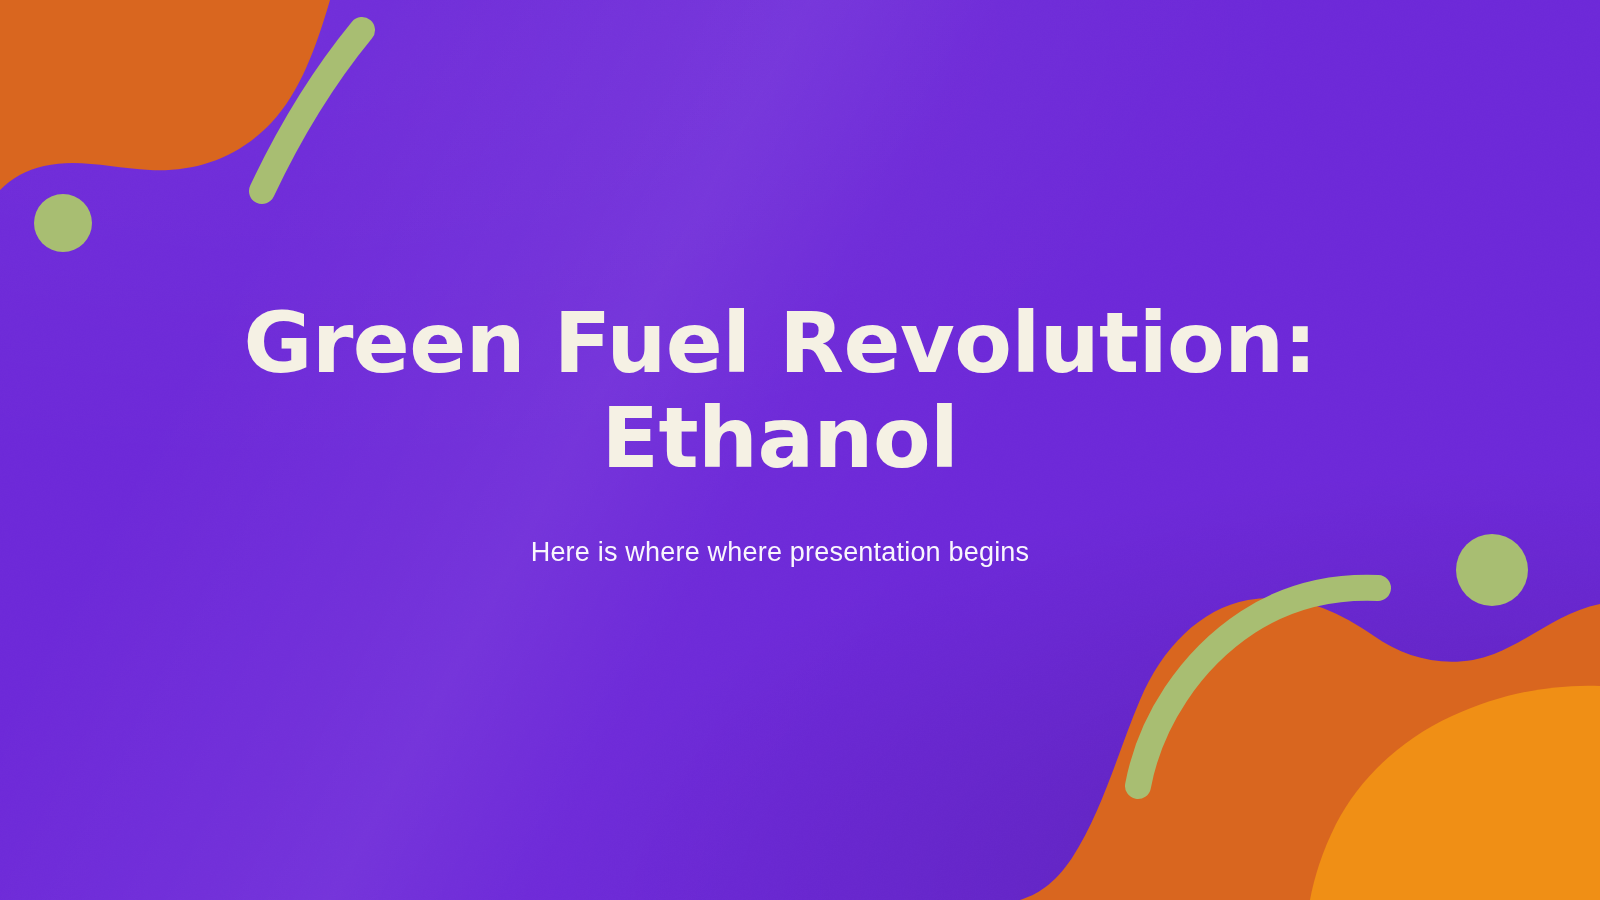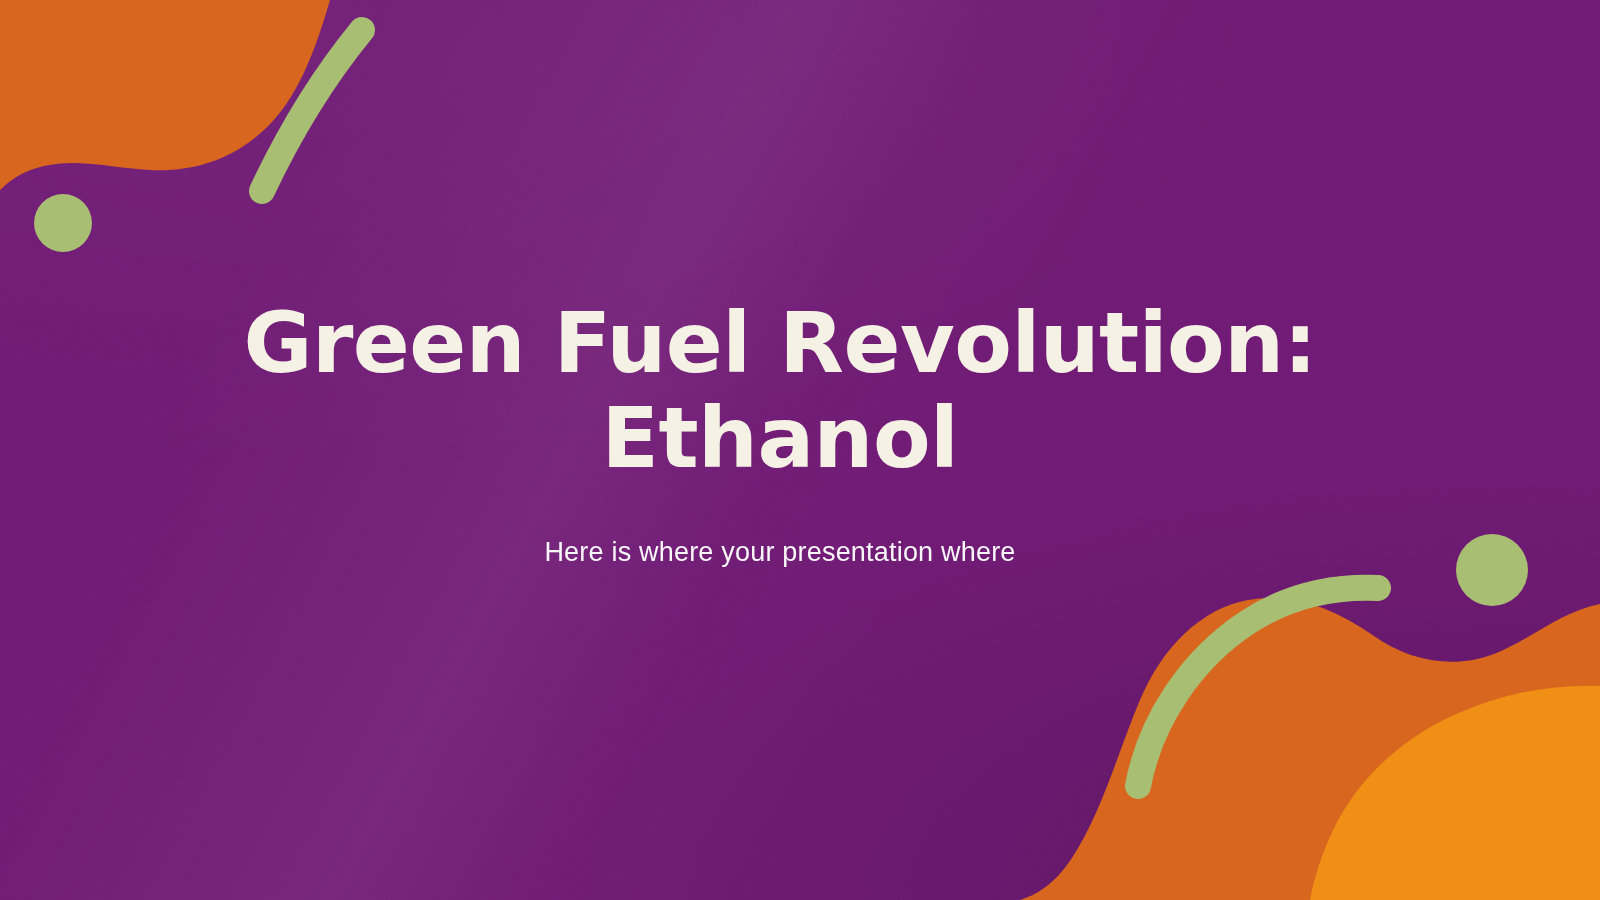--- a/index.html
+++ b/index.html
@@ -10,21 +10,21 @@
     height: 900px;
     overflow: hidden;
     background: #2f2e2b;
   }
 
   .slide {
     position: relative;
     width: 1600px;
     height: 900px;
     overflow: hidden;
-    background-color: #701a75;
+    background-color: #6d28d9;
     font-family: "Liberation Sans", "DejaVu Sans", sans-serif;
   }
 
   
   .slide-bg-gradient {
     position: absolute;
     inset: 0;
     background:
       linear-gradient(118deg,
         rgba(255,255,255,0.000) 18%,
@@ -132,16 +132,16 @@
 
       <circle cx="1492" cy="570" r="36" fill="#A8BE72"></circle>
 
       <path fill="none" stroke="#A8BE72" stroke-width="26" stroke-linecap="round" d="M1138,786 C1150,722 1190,660 1248,622 C1288,596 1330,586 1378,588"></path>
     </svg>
   </div>
 
   <div class="content">
     <h1 class="slide-title">Green Fuel Revolution:
 Ethanol</h1>
-    <p class="slide-subtitle">Here is where your presentation where</p>
+    <p class="slide-subtitle">Here is where where presentation begins</p>
   </div>
 
 </div>
 
 </body></html>

